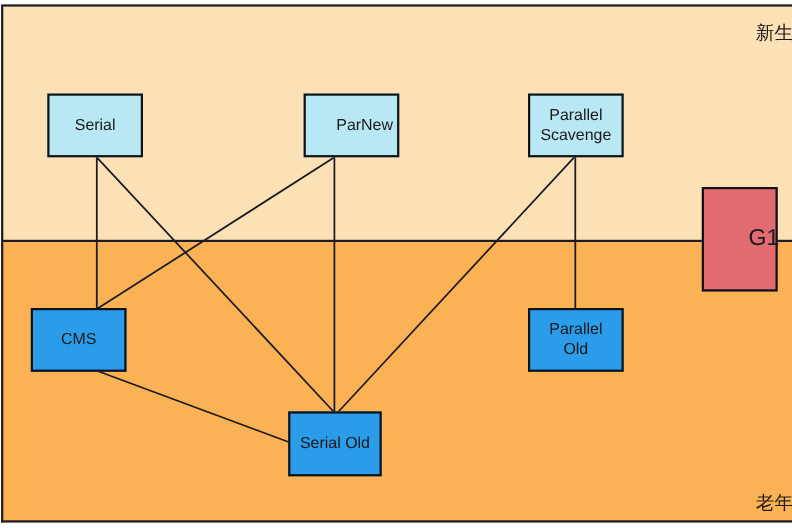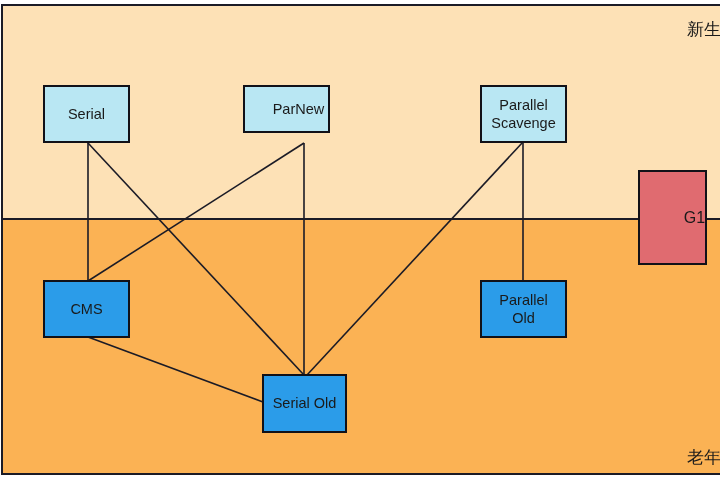--- a/index.html
+++ b/index.html
@@ -62,24 +62,24 @@
     align-items: center;
     justify-content: center;
     text-align: center;
     font-size: 14.5px;
     color: #1a1a1a;
     line-height: 1.25;
     white-space: pre-line;
     z-index: 3;
   }
   .node-serial        { left: 43px;  top: 85px;  width: 87px; height: 58px; text-align: center; }
-  .node-parnew        { left: 243px; top: 85px;  width: 87px; height: 48px; padding-left: 24px; }
+  .node-parnew        { left: 276px; top: 85px;  width: 87px; height: 58px; padding-left: 24px; }
   .node-ps            { left: 480px; top: 85px;  width: 87px; height: 58px; }
-  .node-g1            { left: 638px; top: 170px; width: 69px; height: 95px; font-size: 16px; padding-left: 44px; }
-  .node-cms           { left: 43px;  top: 280px; width: 87px; height: 58px; }
+  .node-g1            { left: 638px; top: 170px; width: 69px; height: 95px; font-size: 21px; padding-left: 44px; }
+  .node-cms           { left: 28px;  top: 280px; width: 87px; height: 58px; }
   .node-serial-old    { left: 262px; top: 374px; width: 85px; height: 59px; text-align: center; }
   .node-parallel-old  { left: 480px; top: 280px; width: 87px; height: 58px; }
 </style>
 </head>
 <body>
 
 <div class="region region-young" style="background: rgb(253, 225, 182);"></div>
 <div class="region region-old" style="background: rgb(251, 178, 84);"></div>
 
 <div class="region-label young">新生代</div>

